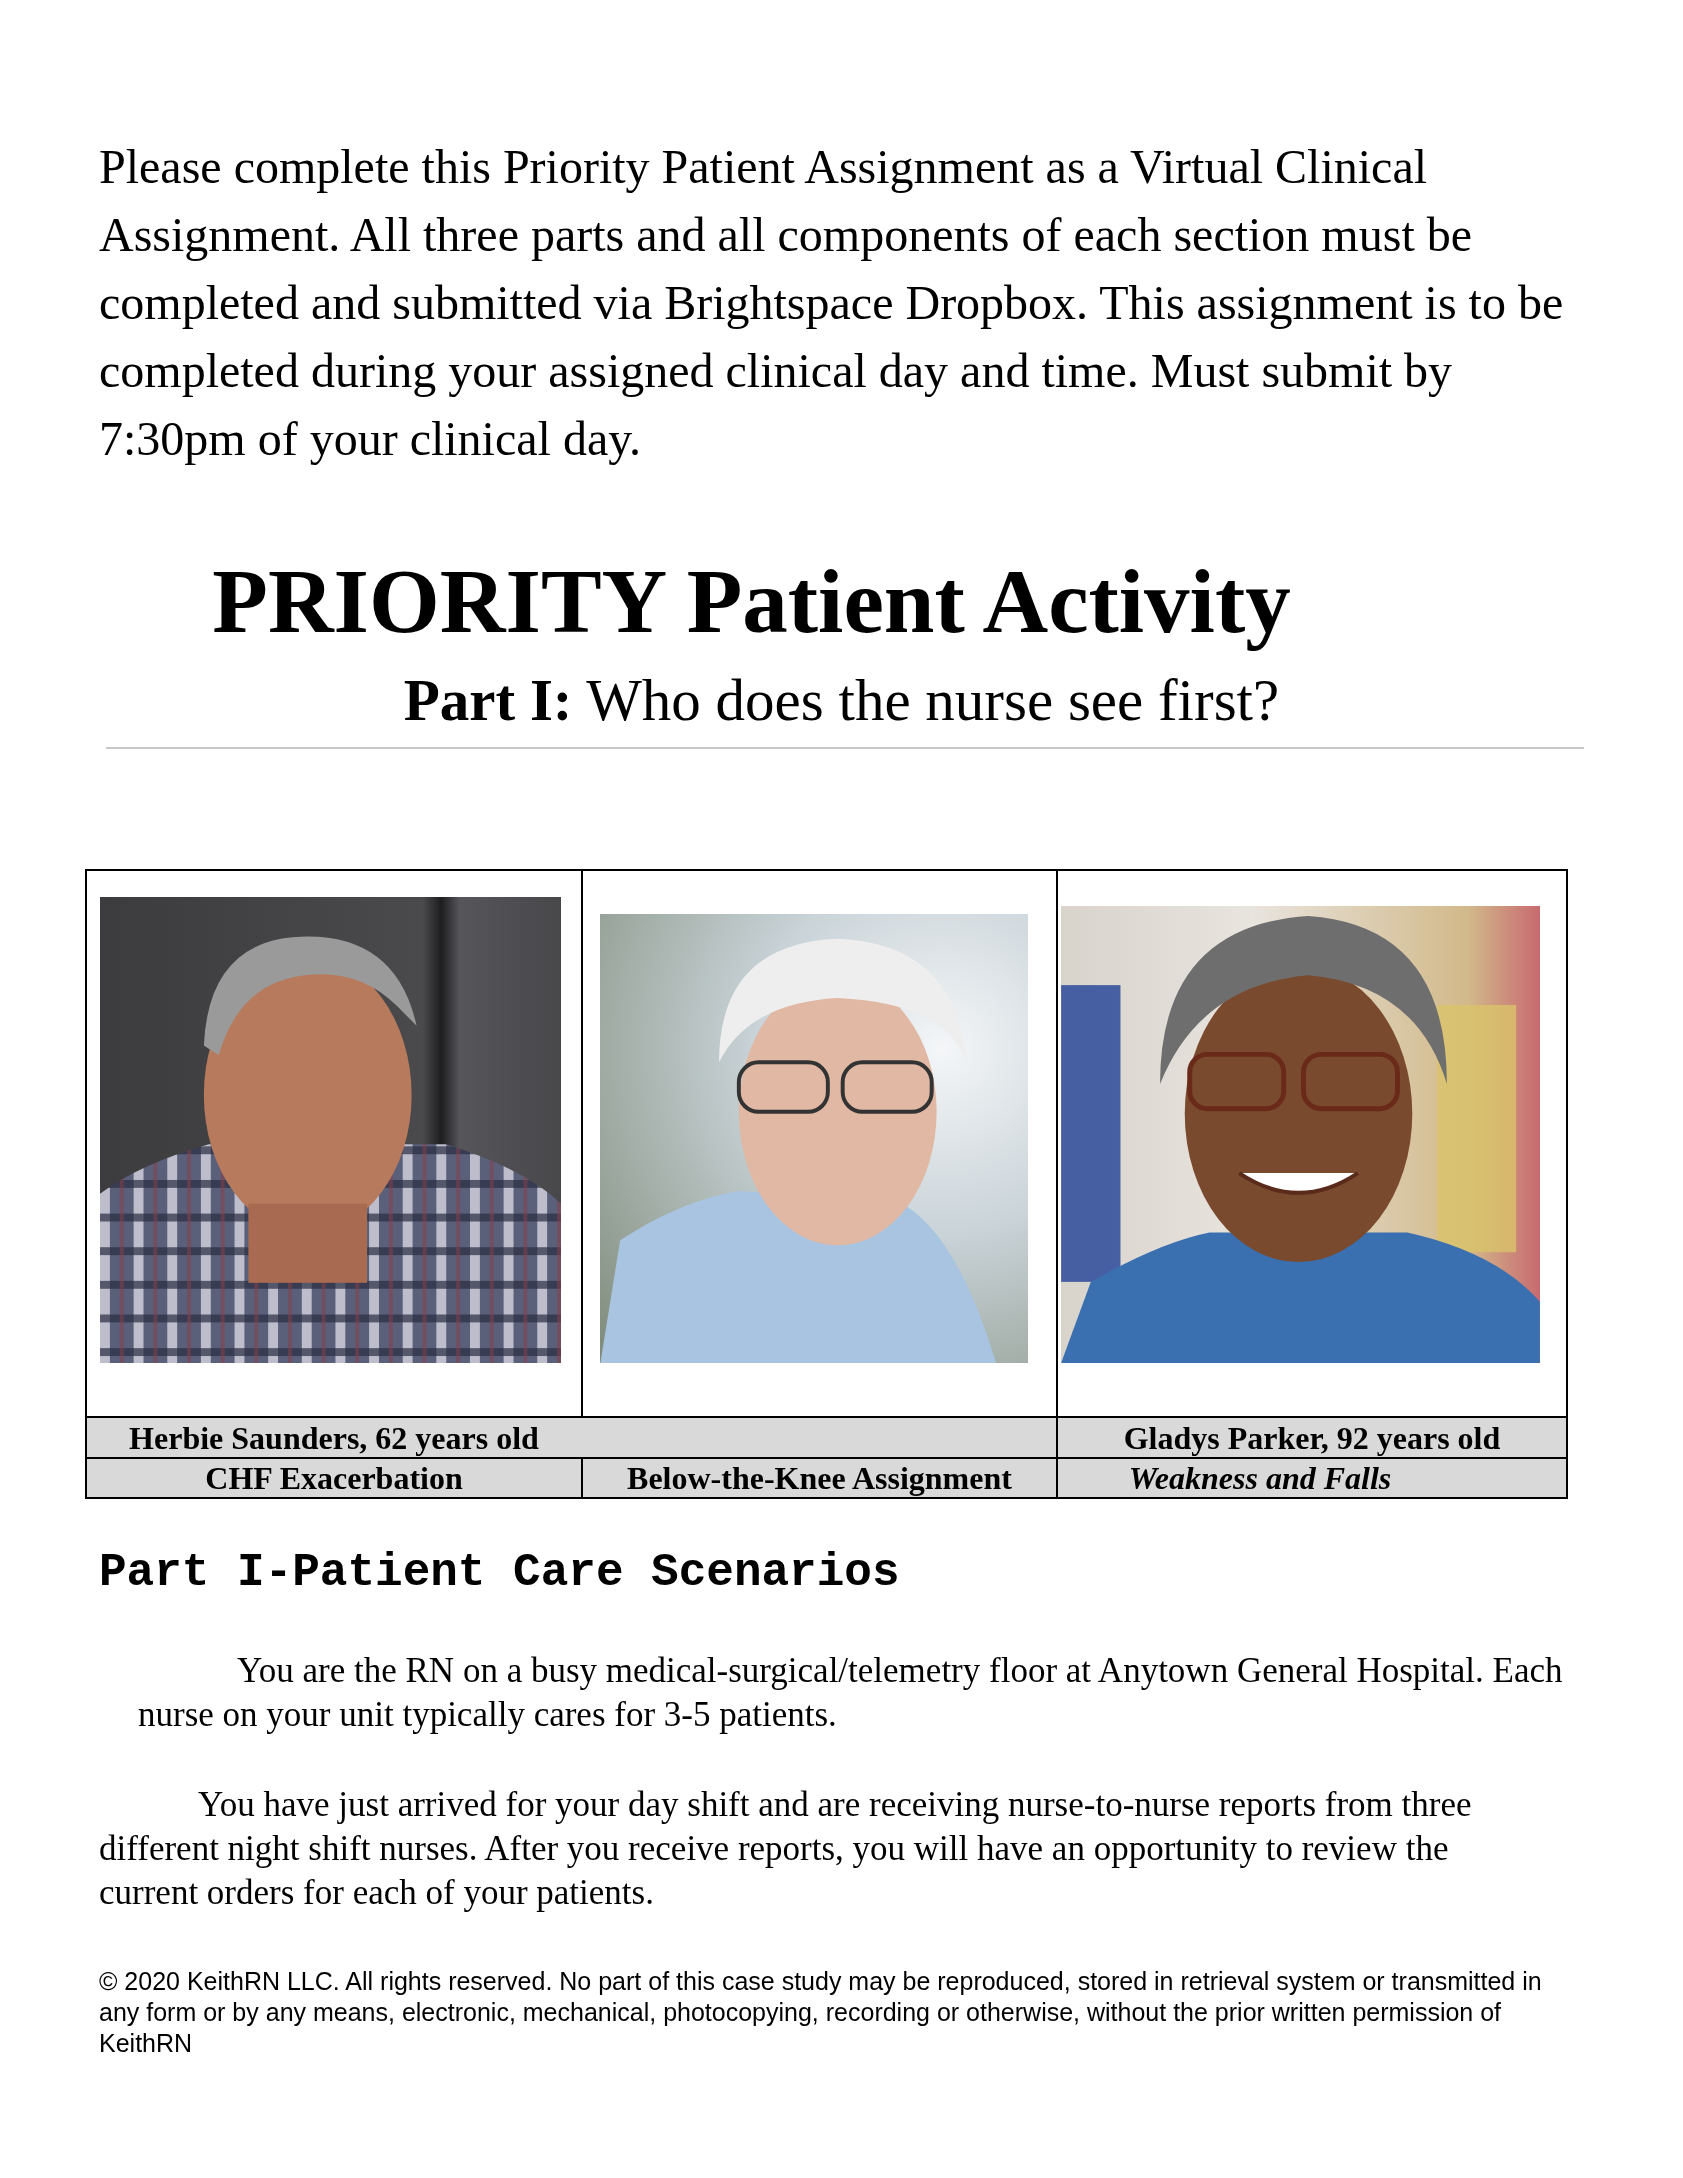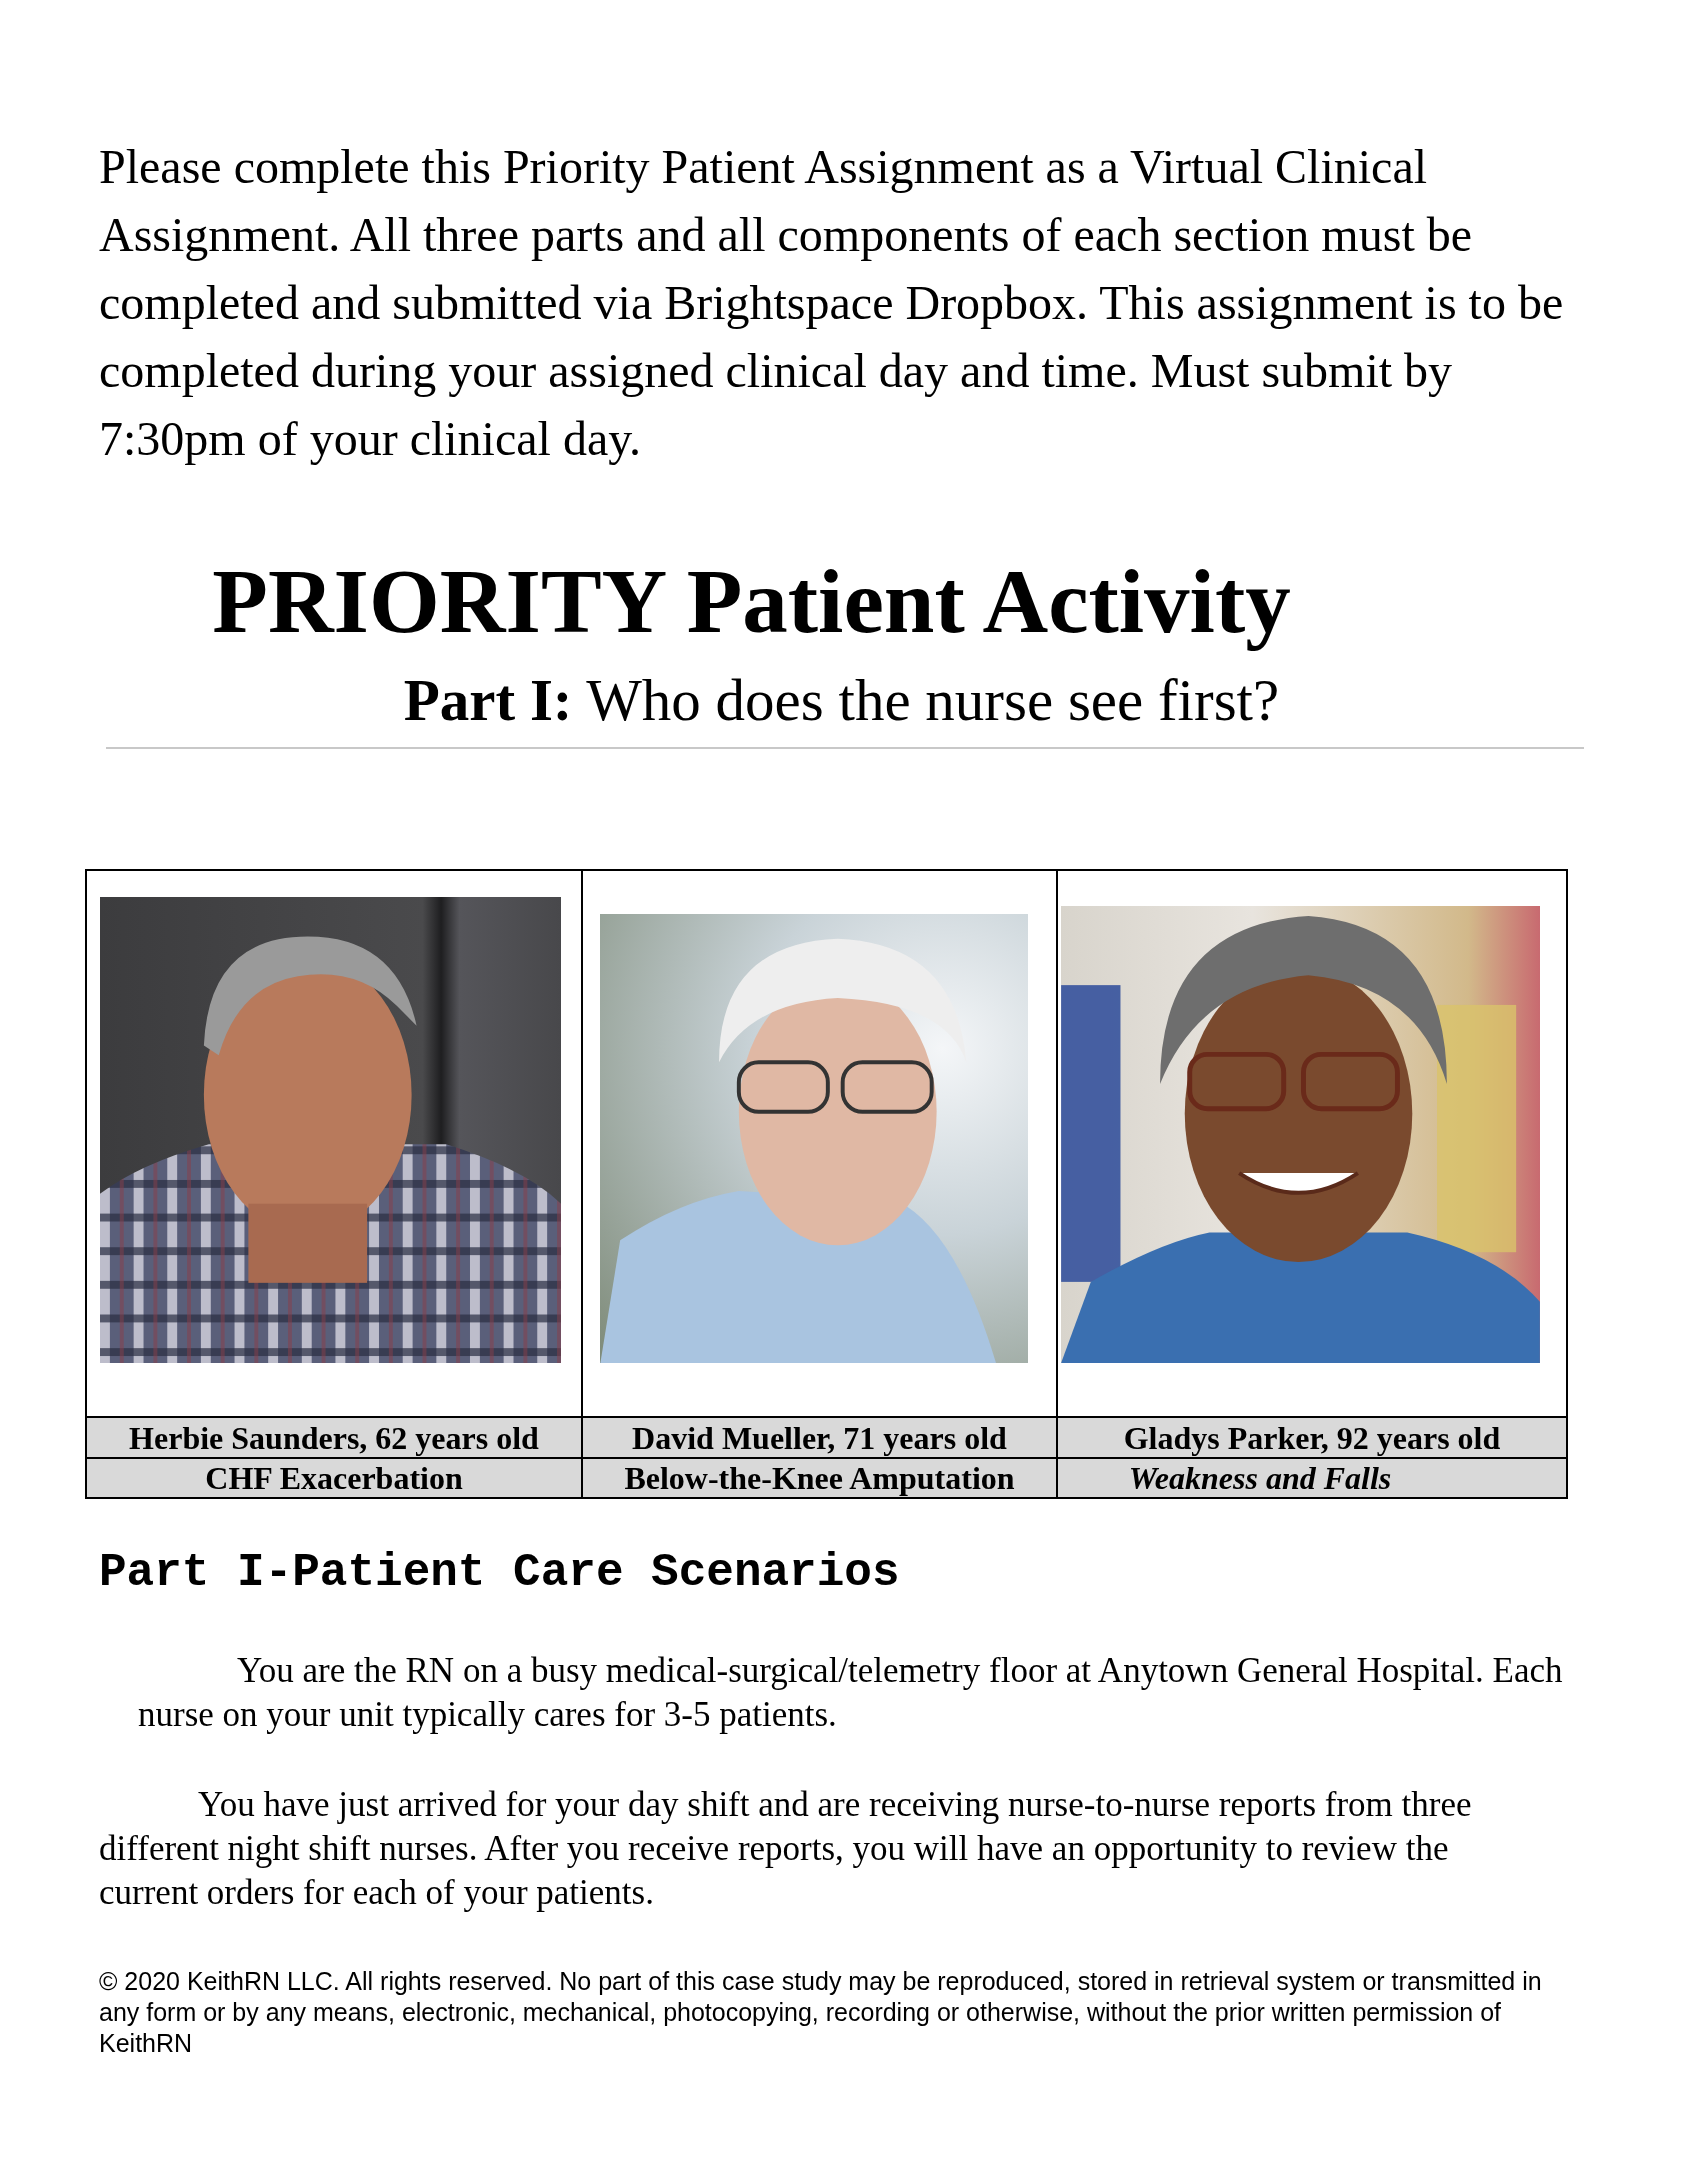--- a/index.html
+++ b/index.html
@@ -70,27 +70,26 @@
       <ellipse cx="240" cy="210" rx="115" ry="150" fill="#7a4a2e"></ellipse>
       <path d="M100 180 Q100 20 250 10 Q390 20 390 180 Q360 80 250 70 Q140 80 100 180 Z" fill="#6e6e6e"></path>
       <rect x="130" y="150" width="95" height="55" rx="18" fill="none" stroke="#6a2a1a" stroke-width="5"></rect>
       <rect x="245" y="150" width="95" height="55" rx="18" fill="none" stroke="#6a2a1a" stroke-width="5"></rect>
       <path d="M180 270 Q240 310 300 270" fill="#ffffff" stroke="#5a2a1a" stroke-width="4"></path>
     </svg>
   </div>
 
   <div class="row" style="top:545px; height:42px;">
     <div class="cell" style="left:0; width:494px;">Herbie Saunders, 62 years old</div>
-    <div class="cell" style="left:494px; width:475px; border-left:2px solid #000;">David Mueller, 71 years old</div>
     <div class="cell" style="left:969px; width:510px; border-left:2px solid #000;">Gladys Parker, 92 years old</div>
   </div>
 
   <div class="row" style="top:586px; height:40px;">
     <div class="cell" style="left:0; width:494px;">CHF Exacerbation</div>
-    <div class="cell" style="left:494px; width:475px; border-left:2px solid #000;">Below-the-Knee Amputation</div>
+    <div class="cell" style="left:494px; width:475px; border-left:2px solid #000;">Below-the-Knee Assignment</div>
     <div class="cell" style="left:969px; width:406px; border-left:2px solid #000;font-style:italic;">Weakness and Falls</div>
   </div>
 </div>
 
 <div id="section-heading" class="abs">Part I-Patient Care Scenarios</div>
 
 <div class="abs para" style="top:1649px;margin-left:39px;"><span class="indent"></span><span>You are the RN on a busy medical-surgical/telemetry floor at Anytown General Hospital. Each nurse on your unit typically cares for 3-5 patients.</span></div>
 
 <div class="abs para" style="top:1783px;"><span class="indent"></span><span>You have just arrived for your day shift and are receiving nurse-to-nurse reports from three different night shift nurses. After you receive reports, you will have an opportunity to review the current orders for each of your patients.</span></div>
 

